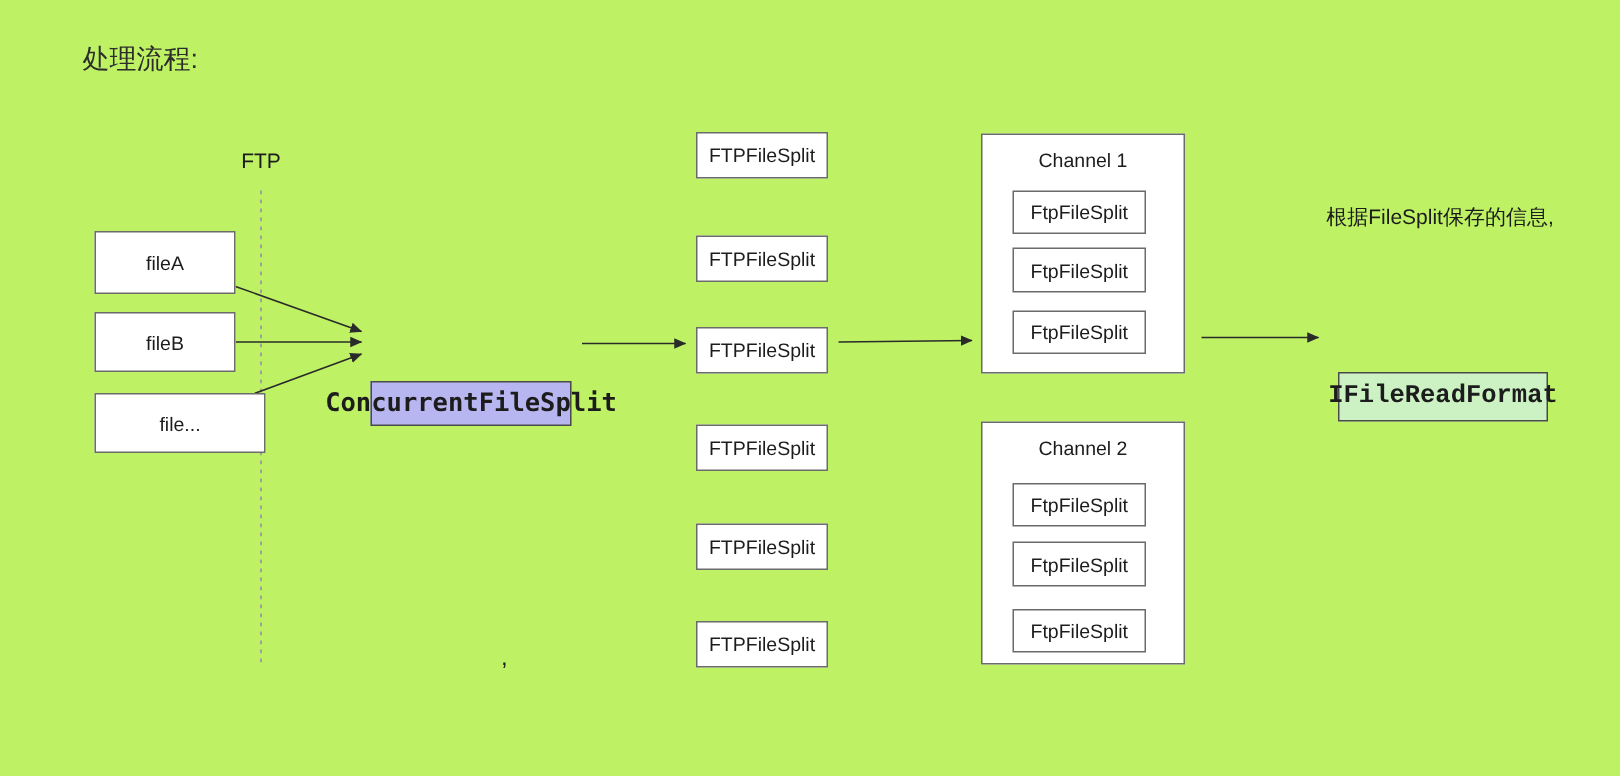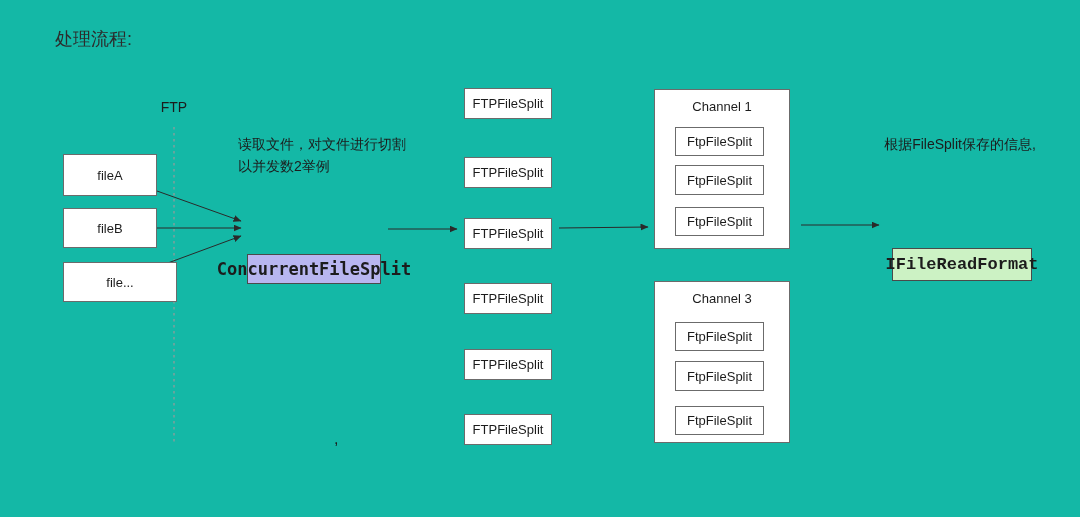--- a/index.html
+++ b/index.html
@@ -1,17 +1,17 @@
 <!DOCTYPE html>
 <html><head>
 <meta charset="utf-8">
 <style>
   html,body{margin:0;padding:0;background:#ffffff;}
   body{font-family:"Liberation Sans", sans-serif; color:#1c1c1c;}
-  #canvas{position:relative;width:1080px;height:517px;background:#14b8a6;overflow:hidden;}
+  #canvas{position:relative;width:1080px;height:517px;background:#bef264;overflow:hidden;}
   .abs{position:absolute;box-sizing:border-box;}
   .box{position:absolute;box-sizing:border-box;background:#ffffff;border:1px solid #6b6b6b;
        display:flex;align-items:center;justify-content:center;font-size:13px;color:#1c1c1c;}
   .mono{font-family:"DejaVu Sans Mono", monospace;font-weight:bold;font-size:17px;letter-spacing:0;margin-top:40px;}
   .title{font-size:18px;color:#2c2c2c;}
   .note{font-size:14px;line-height:22px;color:#1c1c1c;}
   .channel{position:absolute;box-sizing:border-box;background:#ffffff;border:1px solid #6b6b6b;padding-left:34px;}
   .channel-title{position:absolute;top:9px;left:0;width:100%;text-align:center;font-size:13px;}
   .inner-box{position:absolute;box-sizing:border-box;background:#ffffff;border:1px solid #6b6b6b;
        display:flex;align-items:center;justify-content:center;font-size:13px;}
@@ -39,43 +39,39 @@
   </svg>
 
   <div class="abs title" style="left:55px;top:27px;">处理流程:</div>
 
   <div class="abs" style="left:149px;top:99px;width:50px;text-align:center;font-size:14px;">FTP</div>
 
   <div class="box" style="left:63px;top:154px;width:94px;height:42px;">fileA</div>
   <div class="box" style="left:63px;top:208px;width:94px;height:40px;">fileB</div>
   <div class="box" style="left:63px;top:262px;width:114px;height:40px;">file...</div>
 
-  <div class="abs note" style="left:238px;top:133px;width:190px;">
-    <div>读取文件，对文件进行切割</div>
-    <div>以并发数2举例</div>
-  </div>
 
   <div class="box mono" style="left: 247px; top: 214px; width: 134px; height: 30px; border-color: rgb(74, 74, 74); background: rgb(184, 182, 240);">ConcurrentFileSplit</div>
 
   <div class="box" style="left:464px;top:88px;width:88px;height:31px;">FTPFileSplit</div>
   <div class="box" style="left:464px;top:157px;width:88px;height:31px;">FTPFileSplit</div>
   <div class="box" style="left:464px;top:218px;width:88px;height:31px;">FTPFileSplit</div>
   <div class="box" style="left:464px;top:283px;width:88px;height:31px;">FTPFileSplit</div>
   <div class="box" style="left:464px;top:349px;width:88px;height:31px;">FTPFileSplit</div>
   <div class="box" style="left:464px;top:414px;width:88px;height:31px;">FTPFileSplit</div>
 
   <div class="channel" style="left:654px;top:89px;width:136px;height:160px;">
     <div class="channel-title">Channel 1</div>
     <div class="inner-box" style="left:20px;top:37px;width:89px;height:29px;">FtpFileSplit</div>
     <div class="inner-box" style="left:20px;top:75px;width:89px;height:30px;">FtpFileSplit</div>
     <div class="inner-box" style="left:20px;top:117px;width:89px;height:29px;">FtpFileSplit</div>
   </div>
 
   <div class="channel" style="left:654px;top:281px;width:136px;height:162px;">
-    <div class="channel-title">Channel 3</div>
+    <div class="channel-title">Channel 2</div>
     <div class="inner-box" style="left:20px;top:40px;width:89px;height:29px;">FtpFileSplit</div>
     <div class="inner-box" style="left:20px;top:79px;width:89px;height:30px;">FtpFileSplit</div>
     <div class="inner-box" style="left:20px;top:124px;width:89px;height:29px;">FtpFileSplit</div>
   </div>
 
   <div class="abs note" style="left:855px;top:133px;width:210px;text-align:center;">
     <div>根据FileSplit保存的信息,</div>
   </div>
 
   <div class="box mono" style="left: 892px; top: 208px; width: 140px; height: 33px; border-color: rgb(74, 74, 74); background: rgb(204, 242, 196); font-family: Liberation Mono, monospace;">IFileReadFormat</div>

